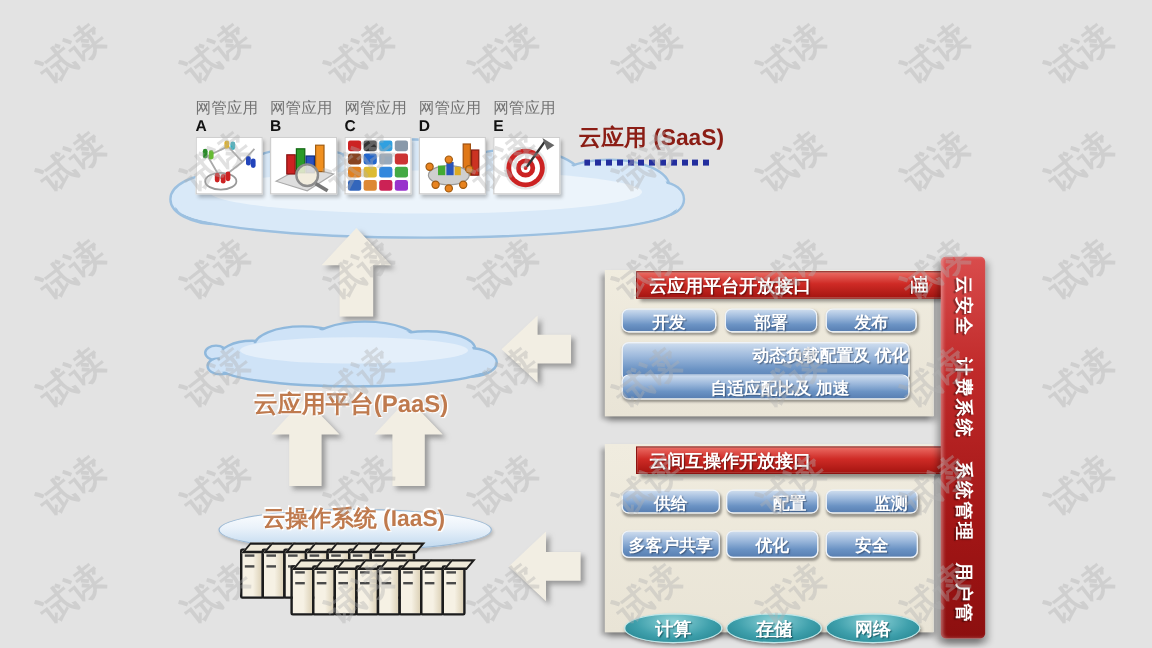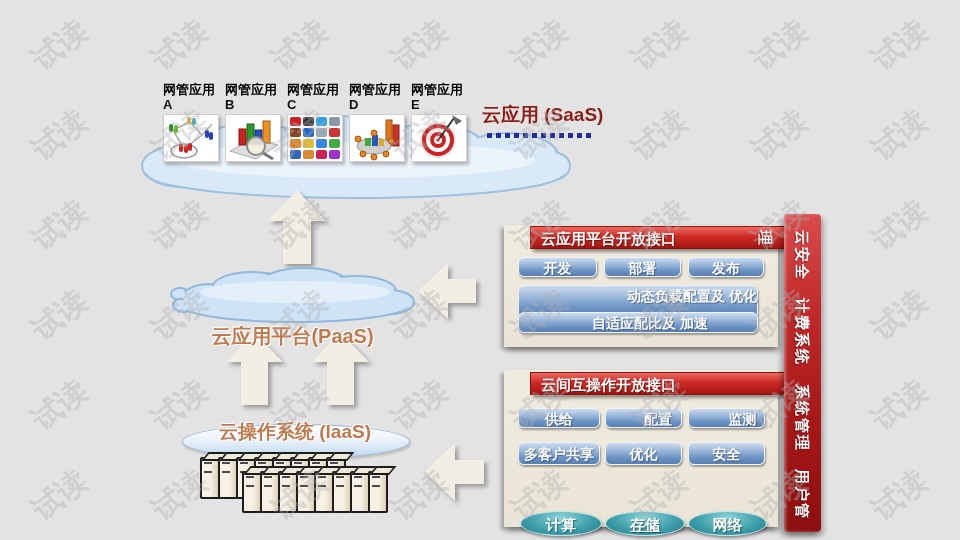--- a/index.html
+++ b/index.html
@@ -11,21 +11,21 @@
   .wm-cell{width:120px;height:90px;display:flex;align-items:center;justify-content:center;}
   .wm-text{font-size:30px;font-weight:bold;color:rgba(175,175,175,0.38);transform:rotate(-38deg);white-space:nowrap;}
 
   
   .title{position:absolute;left:318px;top:24px;font-size:27px;font-weight:600;color:#141414;letter-spacing:0.5px;z-index:5;}
 
   
   .cloud-top{position:absolute;left:140px;top:110px;z-index:1;}
   .apps{position:absolute;left:163px;top:82px;display:flex;gap:4px;z-index:4;}
   .app{width:58px;}
-  .app-label{font-size:13px;font-weight:bold;color:#000000;line-height:15px;white-space:nowrap;}
+  .app-label{font-size:13px;font-weight:normal;color:#737373;line-height:15px;white-space:nowrap;}
   .app-letter{font-size:13px;font-weight:bold;color:#111;line-height:15px;}
   .app-tile{margin-top:2px;width:54px;height:46px;background:#fff;border:1px solid #cfcfcf;box-shadow:2px 3px 3px rgba(0,0,0,0.25);}
   .saas-label{position:absolute;left:482px;top:102px;font-size:19px;font-weight:bold;color:#8b1d15;z-index:5;white-space:nowrap;}
   .dotted-line{position:absolute;left:487px;top:133px;width:106px;height:5px;background:repeating-linear-gradient(90deg,#232e9e 0 5px,transparent 5px 9px);z-index:5;}
 
   
   .arrow{position:absolute;z-index:2;}
   .arrow svg{display:block;filter:drop-shadow(3px 3px 2px rgba(90,90,90,0.55));}
   .arrow-fill{fill:#f2eee3;}
 

